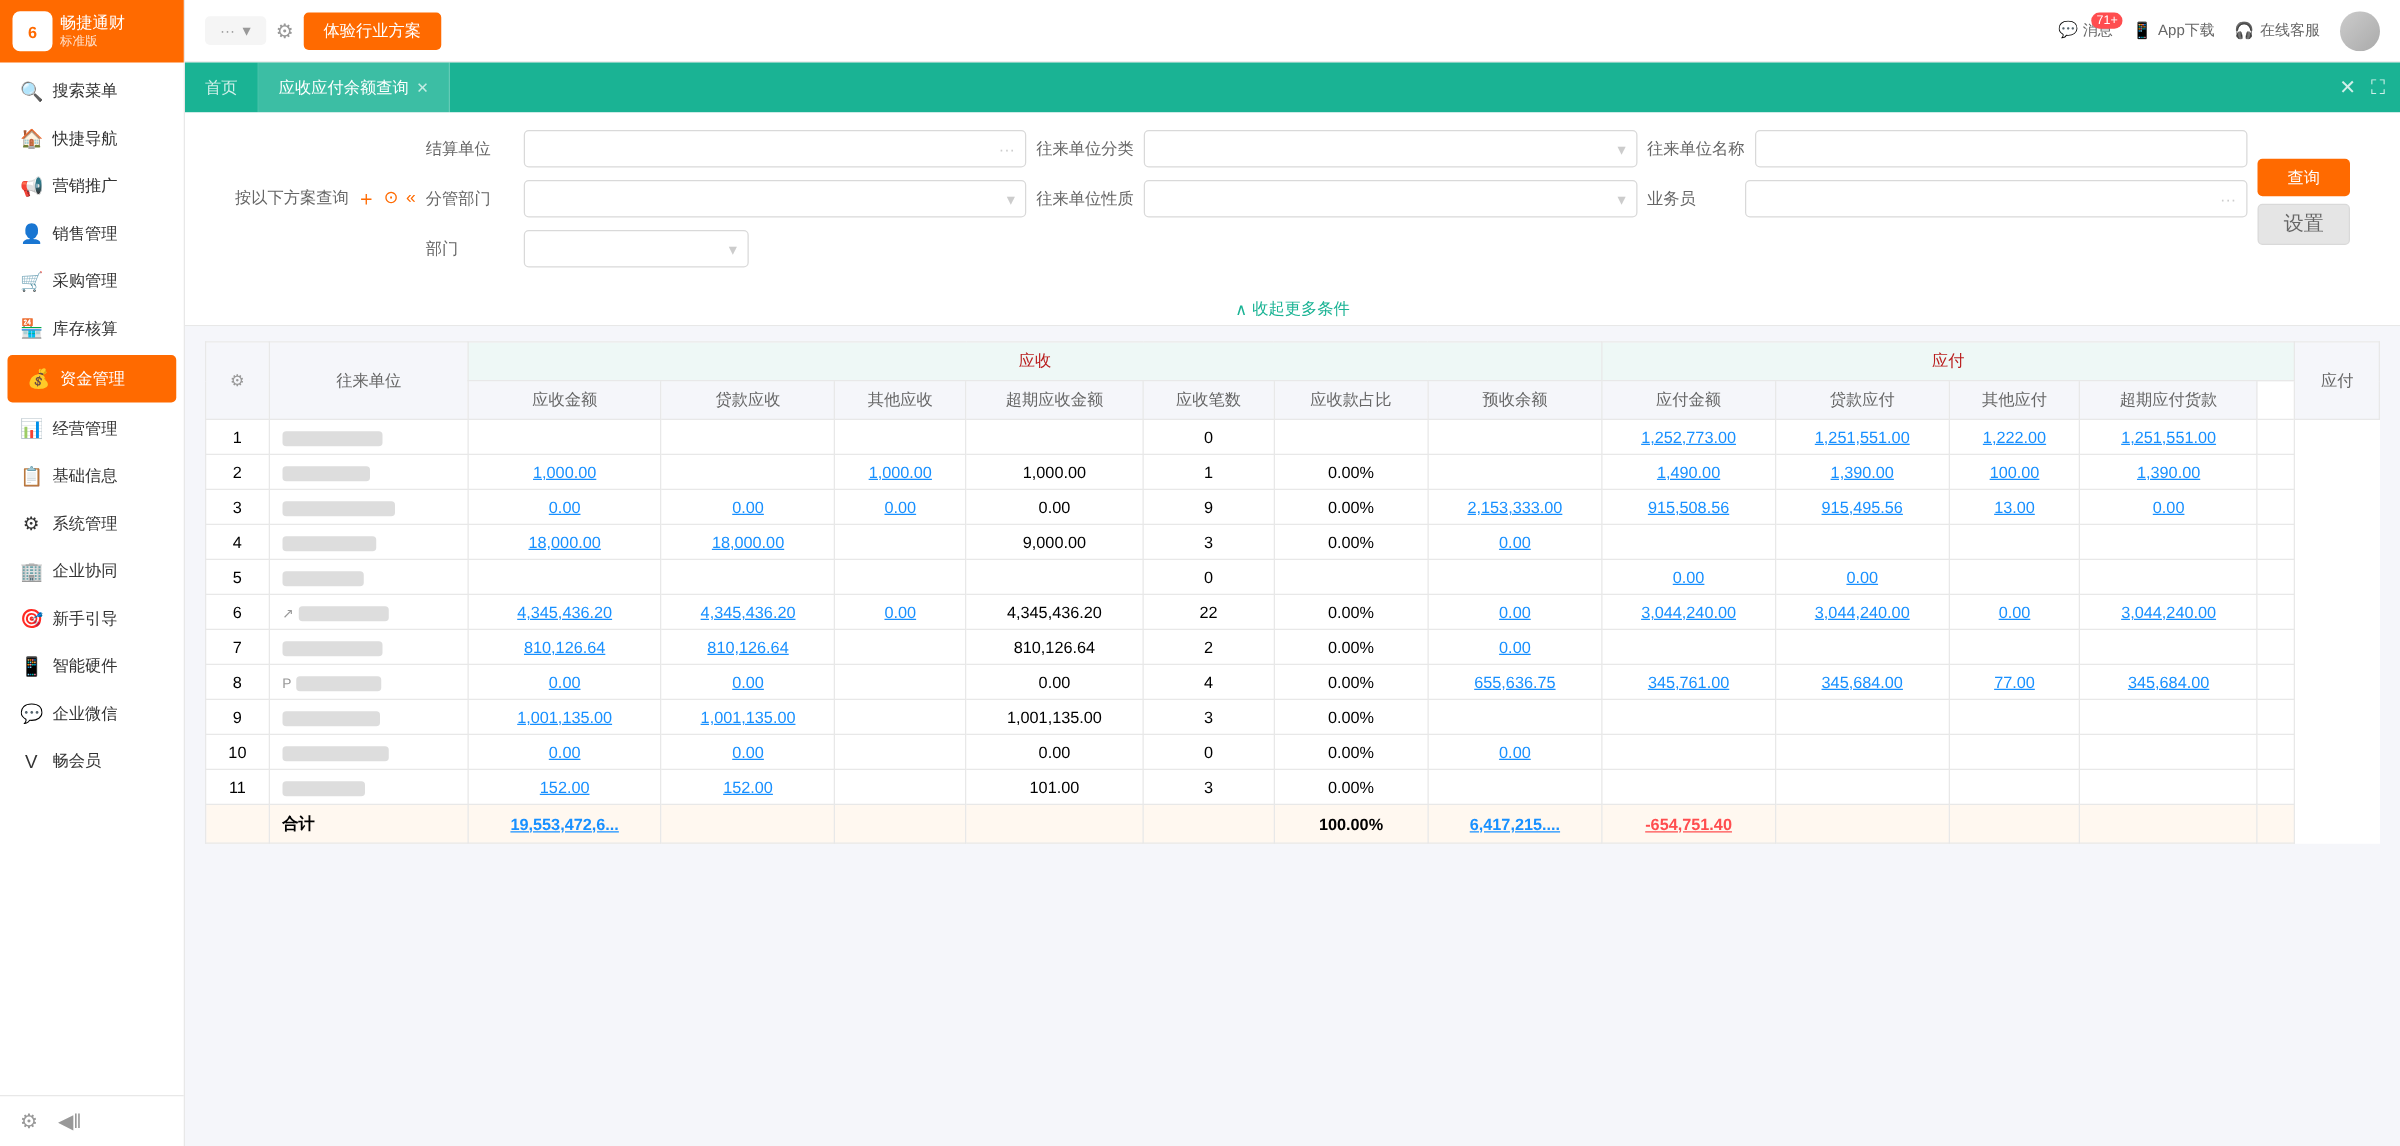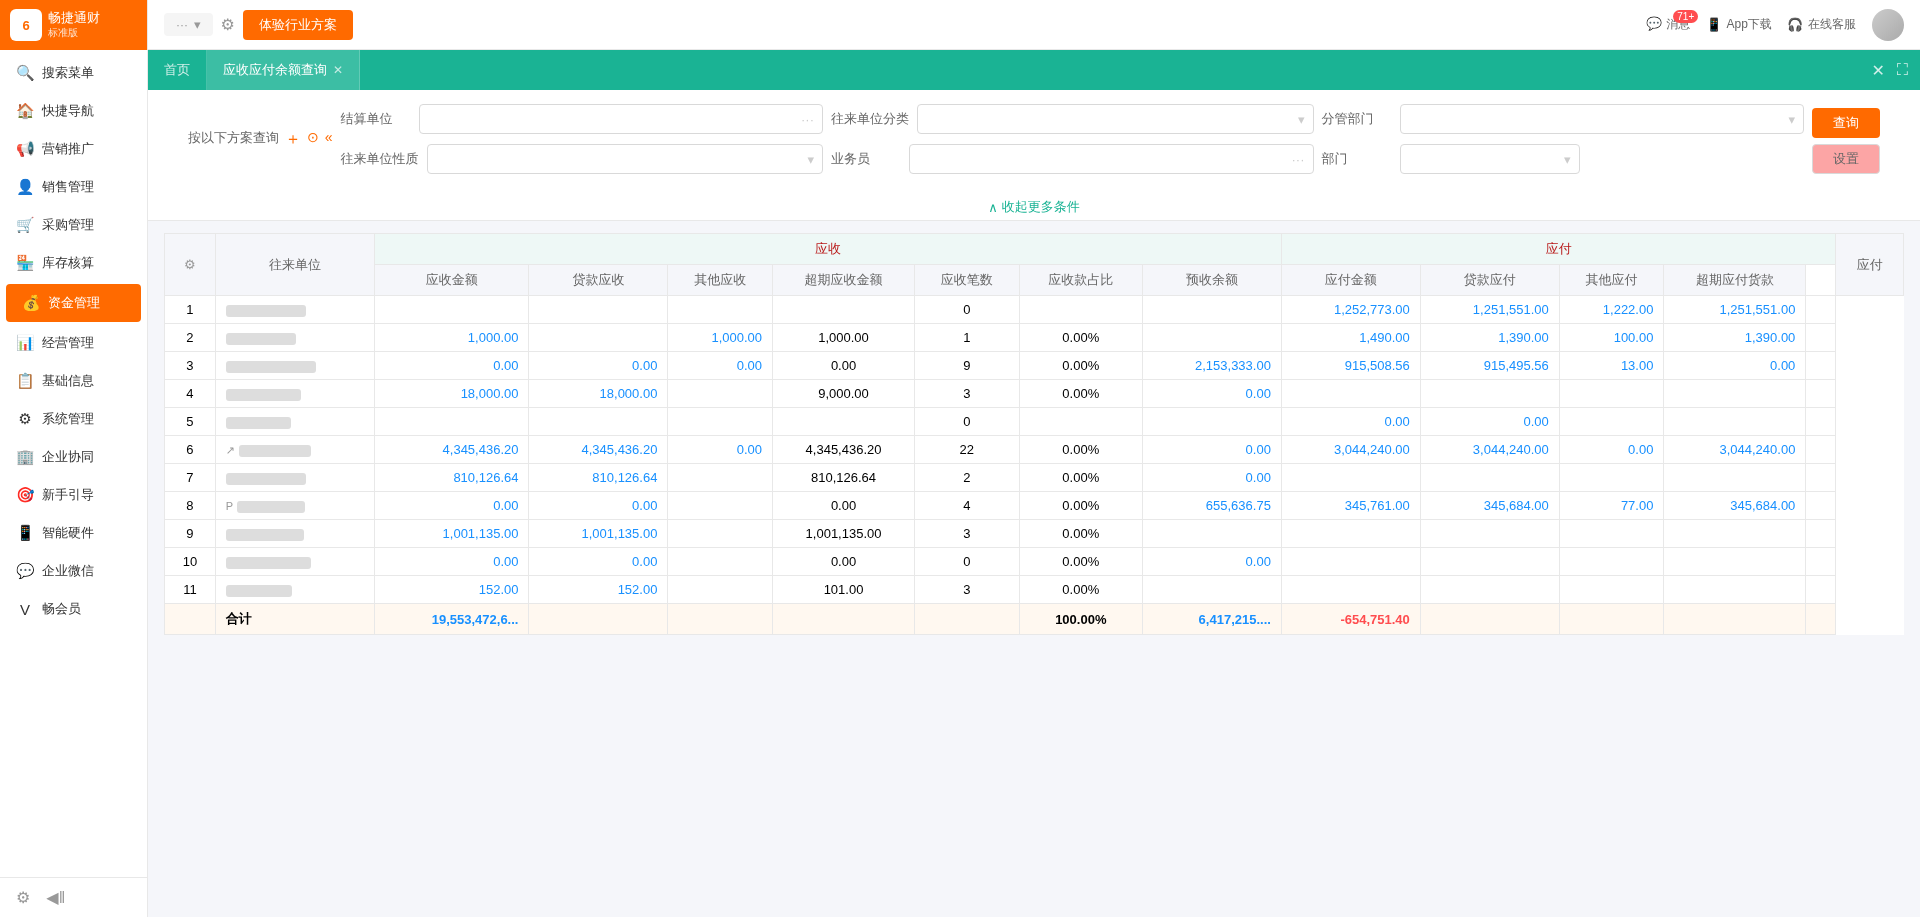--- a/index.html
+++ b/index.html
@@ -181,22 +181,22 @@
       padding: 4px 0;
     }
     .filter-actions {
       display: flex; flex-direction: column; gap: 6px; justify-content: flex-start; padding-top: 4px;
     }
     .btn-query {
       background: #ff6a00; color: #fff; border: none;
       padding: 6px 20px; border-radius: 4px; cursor: pointer; font-size: 13px;
     }
     .btn-settings {
-      background: #fca5a5; color: #666; border: 1px solid #d9d9d9;
-      padding: 5px 20px; border-radius: 4px; cursor: pointer; font-size: 13px;
+      background: #e5e5e5; color: #666; border: 1px solid #d9d9d9;
+      padding: 5px 20px; border-radius: 4px; cursor: pointer; font-size: 16px;
     }
 
     
     .table-container {
       flex: 1;
       overflow: auto;
       padding: 12px 16px;
       background: #f5f6fa;
     }
     .data-table {
@@ -215,22 +215,22 @@
       background: #f5f6fa;
       color: #666;
       font-weight: normal;
     }
     .data-table th.group-header {
       background: #eef8f6;
       color: #b91c1c;
     }
     .data-table td.link-cell {
       color: #1890ff;
+      text-decoration: underline;
       cursor: pointer;
-      text-align: right;
     }
     .data-table td.left-cell {
       text-align: left;
     }
     .data-table td.footer-cell {
       background: #fff8f0;
       font-weight: bold;
     }
     .table-gear { color: #999; cursor: pointer; }
     .blur-block {
@@ -398,20 +398,26 @@
               <div class="filter-field-input">
                 <span></span>
                 <span class="filter-field-input-dots">···</span>
               </div>
             </div>
             <div class="filter-field">
               <span class="filter-field-label">往来单位分类</span>
               <div class="filter-field-input">
                 <span></span>
                 <span style="color:#ccc">▾</span>
+              </div>
+            </div>
+            <div class="filter-field">
+              <span class="filter-field-label">往来单位名称</span>
+              <div class="filter-field-input">
+                <span></span>
               </div>
             </div>
             <div class="filter-field">
               <span class="filter-field-label">分管部门</span>
               <div class="filter-field-input">
                 <span></span>
                 <span style="color:#ccc">▾</span>
               </div>
             </div>
             <div class="filter-field">

